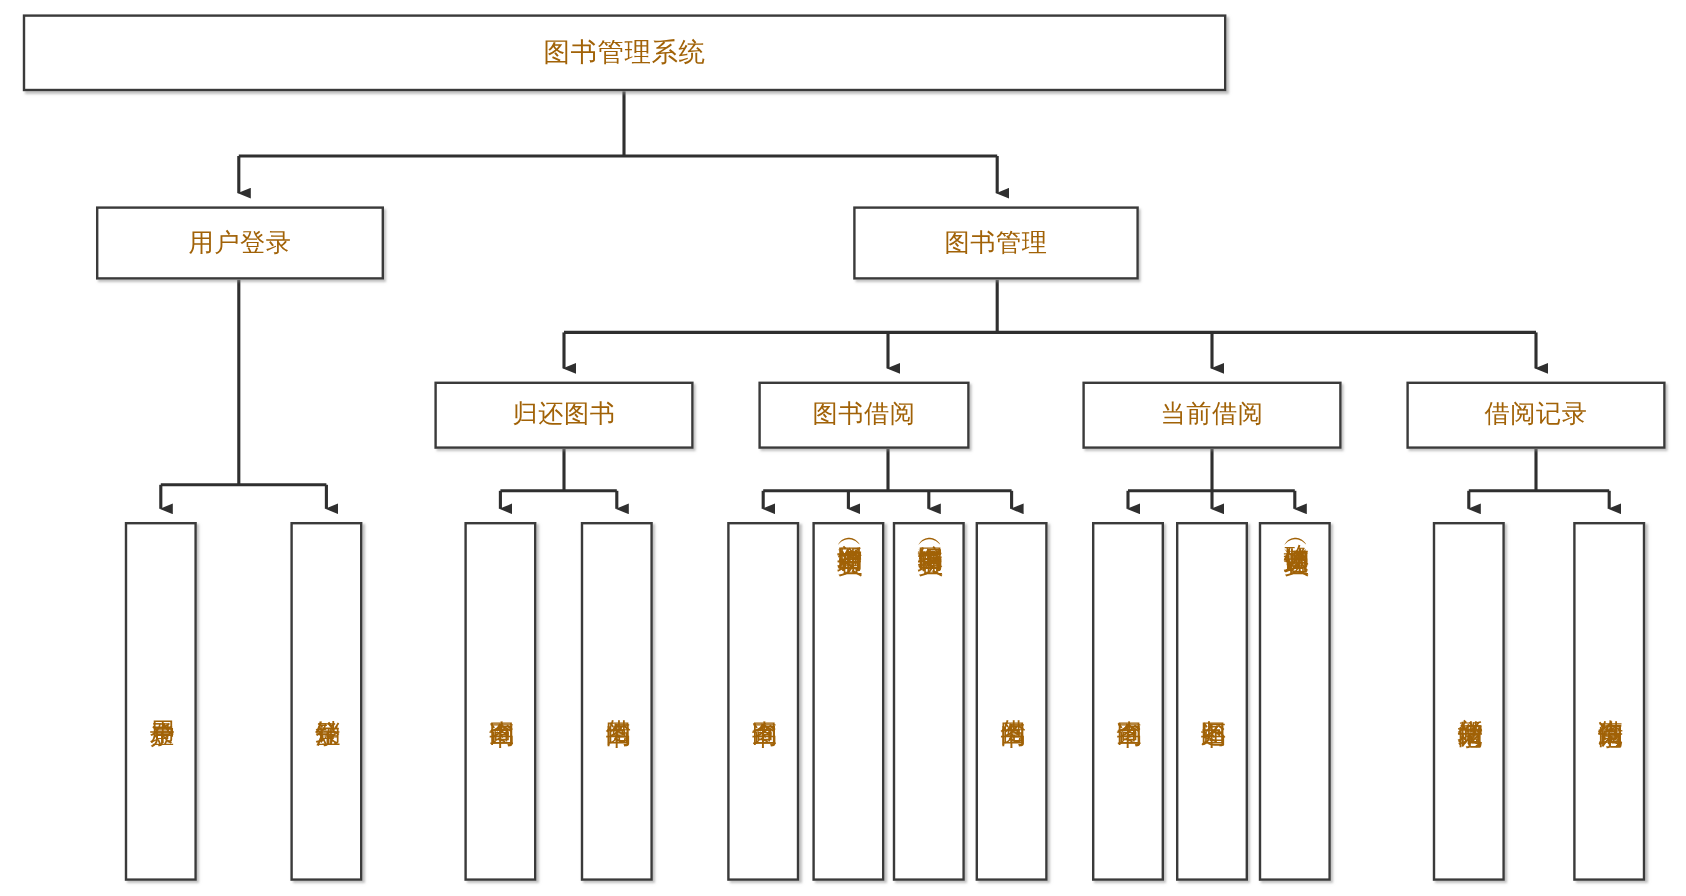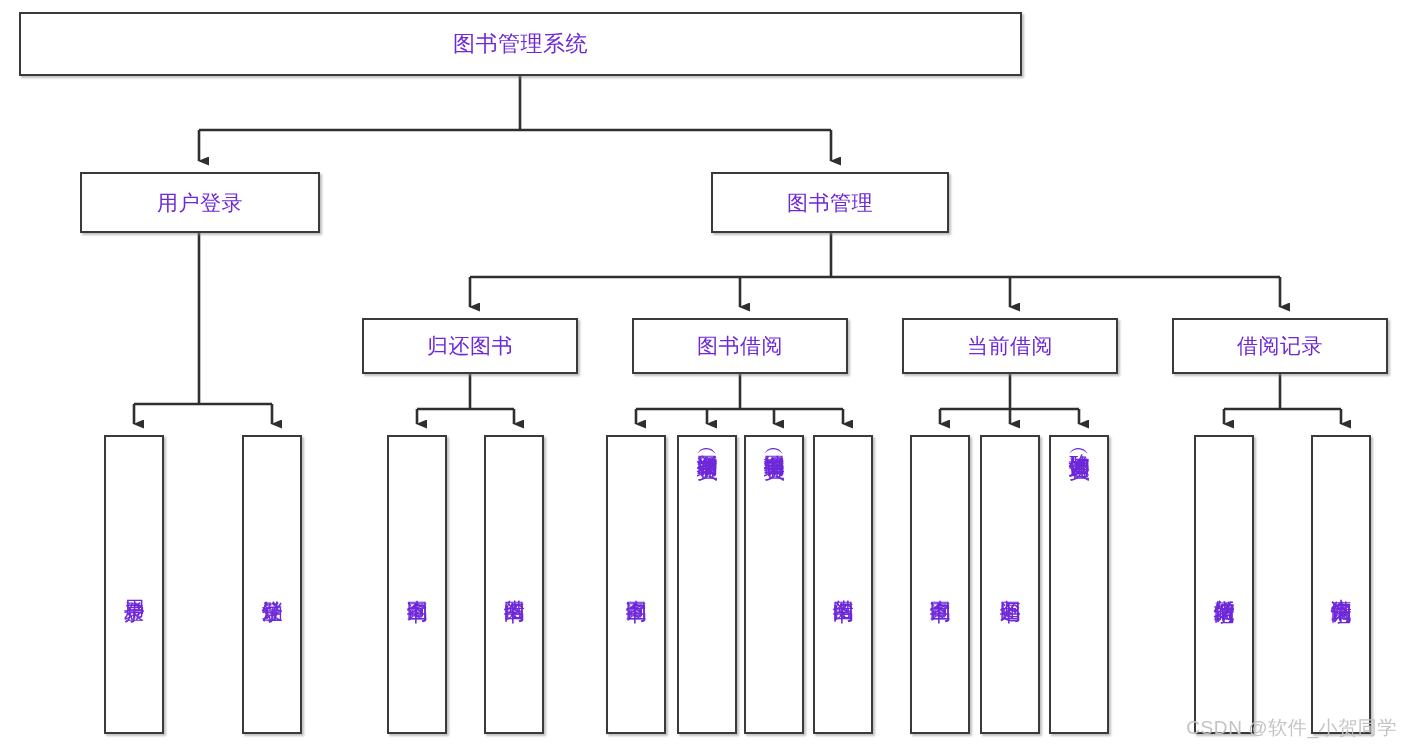--- a/index.html
+++ b/index.html
@@ -35,21 +35,21 @@
     align-items: center;
     justify-content: center;
     color: #1c1c1c;
     z-index: 2;
   }
   .node .label {
     font-size: 21px;
     line-height: 1.12;
     letter-spacing: 0.5px;
     white-space: nowrap;
-    color: #6d28d9;
+    color: #a16207;
   }
   .node.root .label { font-size: 22px; }
   .node.leaf {
     align-items: flex-start;
     justify-content: center;
     padding-top: 0;
   }
   .node.leaf .label {
     writing-mode: vertical-rl;
     text-orientation: upright;
@@ -135,21 +135,21 @@
   <div class="node" style="left:80px; top:172px; width:240px; height:61px;">
     <span class="label">用户登录</span>
   </div>
   <div class="node" style="left:711px; top:172px; width:238px; height:61px;">
     <span class="label">图书管理</span>
   </div>
 
   <div class="node" style="left:362px; top:318px; width:216px; height:56px;">
     <span class="label">归还图书</span>
   </div>
-  <div class="node" style="left:632px; top:318px; width:216px; height:56px;">
+  <div class="node" style="left:632px; top:318px; width:176px; height:56px;">
     <span class="label">图书借阅</span>
   </div>
   <div class="node" style="left:1172px; top:318px; width:216px; height:56px;">
     <span class="label">借阅记录</span>
   </div>
   <div class="node" style="left:902px; top:318px; width:216px; height:56px;">
     <span class="label">当前借阅</span>
   </div>
 
   <div class="node leaf center-v" style="left:104px; top:435px; width:60px; height:299px;">
@@ -189,15 +189,14 @@
     <span class="label">确认归还（管理员）</span>
   </div>
 
   <div class="node leaf center-v" style="left:1194px; top:435px; width:60px; height:299px;">
     <span class="label">新增借阅记录</span>
   </div>
   <div class="node leaf center-v" style="left:1311px; top:435px; width:60px; height:299px;">
     <span class="label">查询借阅记录</span>
   </div>
 
-  <div id="watermark">CSDN @软件_小贺同学</div>
 
 </div>
 
 </body></html>

